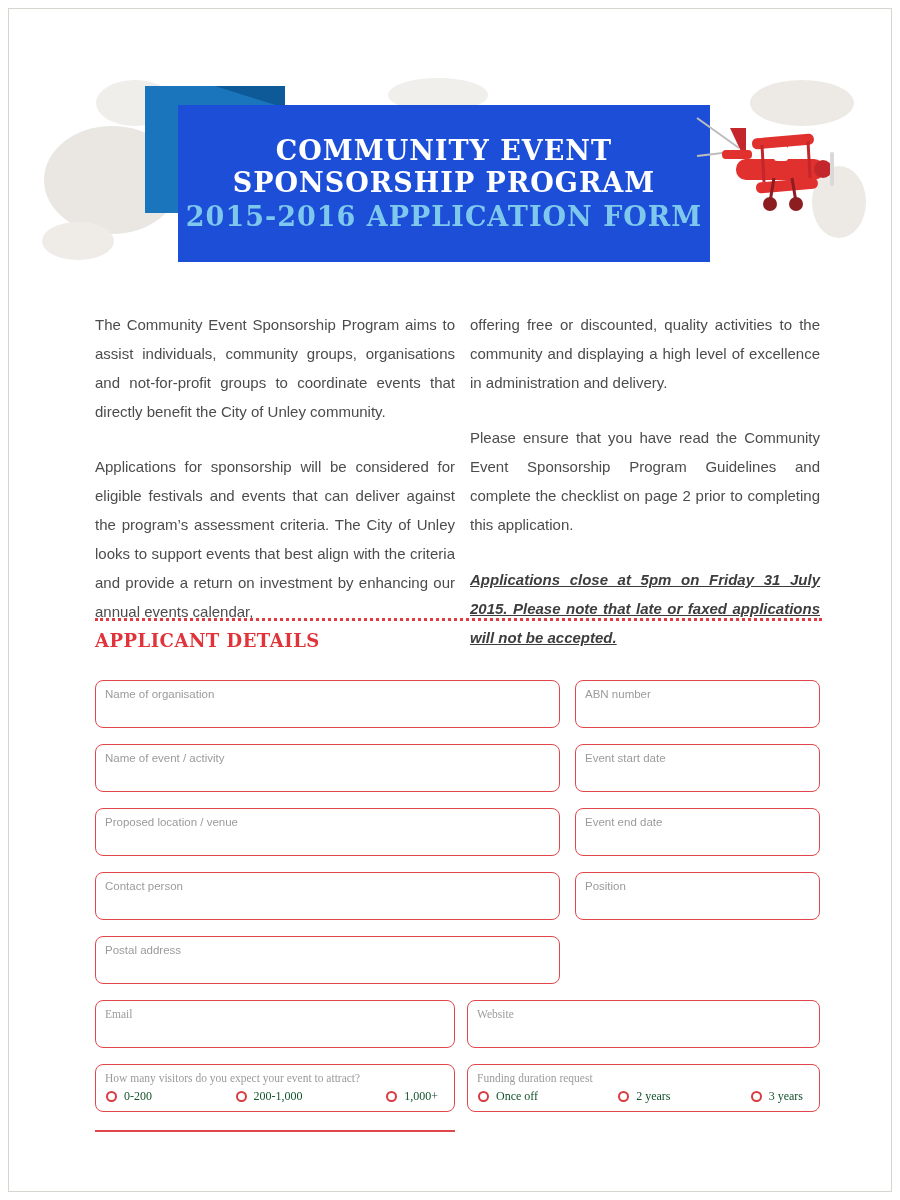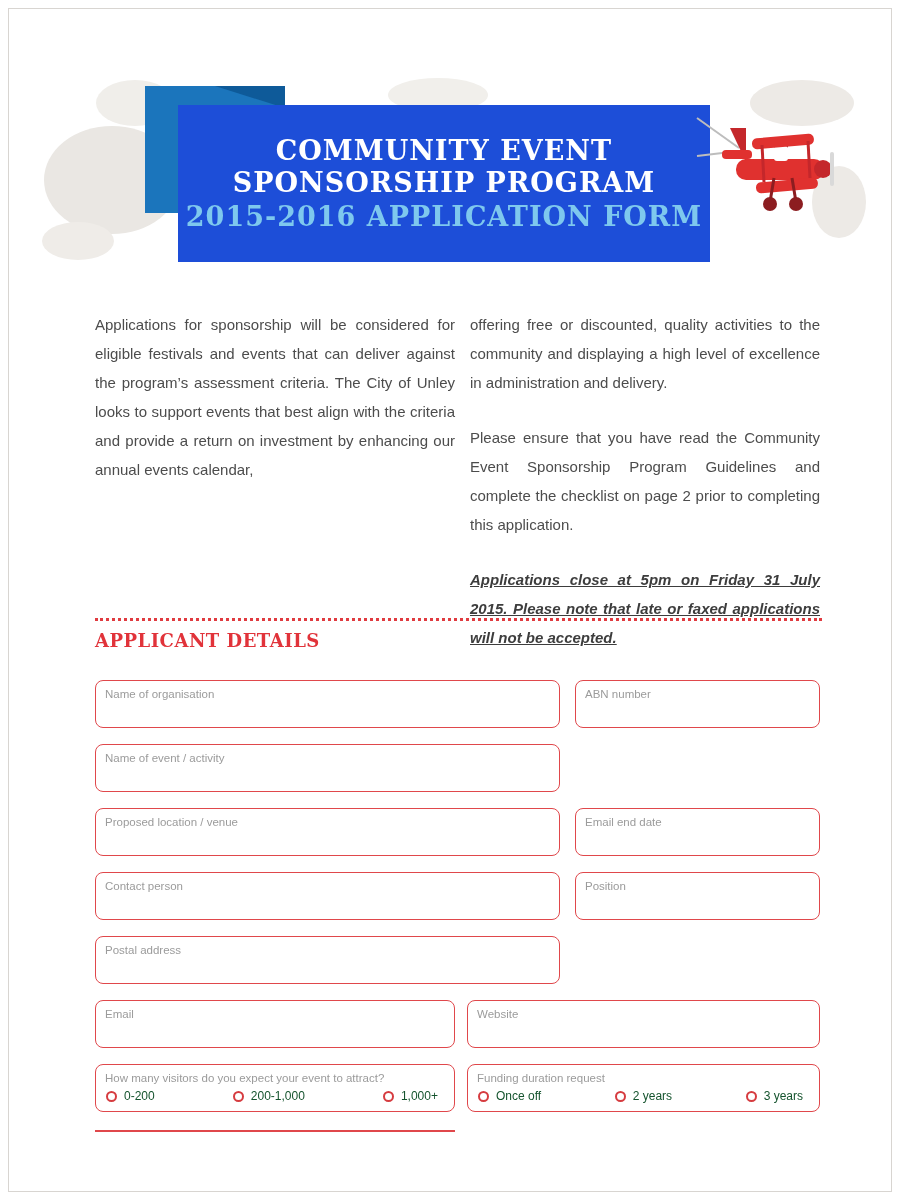--- a/index.html
+++ b/index.html
@@ -41,21 +41,21 @@
 
   
   .divider { position:absolute; left:95px; top:618px; width:727px; border-top:3px dotted #e03b40; }
   .section-heading { position:absolute; left:95px; top:630px; margin:0; font-family:"DejaVu Serif", serif;
                      font-weight:bold; font-size:18px; letter-spacing:0.5px; color:#e1333a; }
 
   
   .form { position:absolute; left:95px; top:680px; width:727px; }
   .form-row { display:flex; margin-bottom:16px; }
   .row-a { gap:15px; }
-  .row-b { gap:12px; }
+  .row-b { gap:12px;font-family:Liberation Serif, serif; }
   .row-a .f-left  { width:465px; }
   .row-a .f-right { width:245px; }
   .row-b .f-left  { width:360px; }
   .row-b .f-right { width:353px; }
   .field { height:48px; border:1.5px solid #e0474b; border-radius:8px; background:#fff; }
   .field-label { display:block; padding:7px 9px 0 9px; font-size:11.5px; color:#9b9b9b; }
   .field.tall { height:48px; }
   .radio-row { display:flex; justify-content:space-between; align-items:center; padding:5px 16px 0 10px; }
   .radio-opt { display:flex; align-items:center; cursor:pointer; }
   .radio-circle { width:11px; height:11px; border:2px solid #d63c40; border-radius:50%; background:#fff;
@@ -108,20 +108,21 @@
     <line x1="46" y1="33" x2="48" y2="70" stroke="#c4272b" stroke-width="3"></line>
     <line x1="92" y1="29" x2="94" y2="66" stroke="#c4272b" stroke-width="3"></line>
     <line x1="58" y1="66" x2="54" y2="90" stroke="#8c1d20" stroke-width="3"></line>
     <line x1="76" y1="66" x2="80" y2="90" stroke="#8c1d20" stroke-width="3"></line>
     <circle cx="54" cy="92" r="7" fill="#8c1d20"></circle>
     <circle cx="80" cy="92" r="7" fill="#8c1d20"></circle>
   </svg>
 
   <div class="intro">
     <div class="col-left">
+      <p>The Community Event Sponsorship Program aims to assist individuals, community groups, organisations and not-for-profit groups to coordinate events that directly benefit the City of Unley community.</p>
       <p>Applications for sponsorship will be considered for eligible festivals and events that can deliver against the program’s assessment criteria. The City of Unley looks to support events that best align with the criteria and provide a return on investment by enhancing our annual events calendar,</p>
     </div>
     <div class="col-right">
       <p>offering free or discounted, quality activities to the community and displaying a high level of excellence in administration and delivery.</p>
       <p>Please ensure that you have read the Community Event Sponsorship Program Guidelines and complete the checklist on page 2 prior to completing this application.</p>
       <p class="notice">Applications close at 5pm on Friday 31 July 2015. Please note that late or faxed applications will not be accepted.</p>
     </div>
   </div>
 
   <div class="divider"></div>
@@ -135,28 +136,31 @@
       </div>
       <div class="field f-right">
         <span class="field-label">ABN number</span>
       </div>
     </div>
 
     <div class="form-row row-a">
       <div class="field f-left">
         <span class="field-label">Name of event / activity</span>
       </div>
+      <div class="field f-right">
+        <span class="field-label">Event start date</span>
+      </div>
     </div>
 
     <div class="form-row row-a">
       <div class="field f-left">
         <span class="field-label">Proposed location / venue</span>
       </div>
       <div class="field f-right">
-        <span class="field-label">Email end date</span>
+        <span class="field-label">Event end date</span>
       </div>
     </div>
 
     <div class="form-row row-a">
       <div class="field f-left">
         <span class="field-label">Contact person</span>
       </div>
       <div class="field f-right">
         <span class="field-label">Position</span>
       </div>

